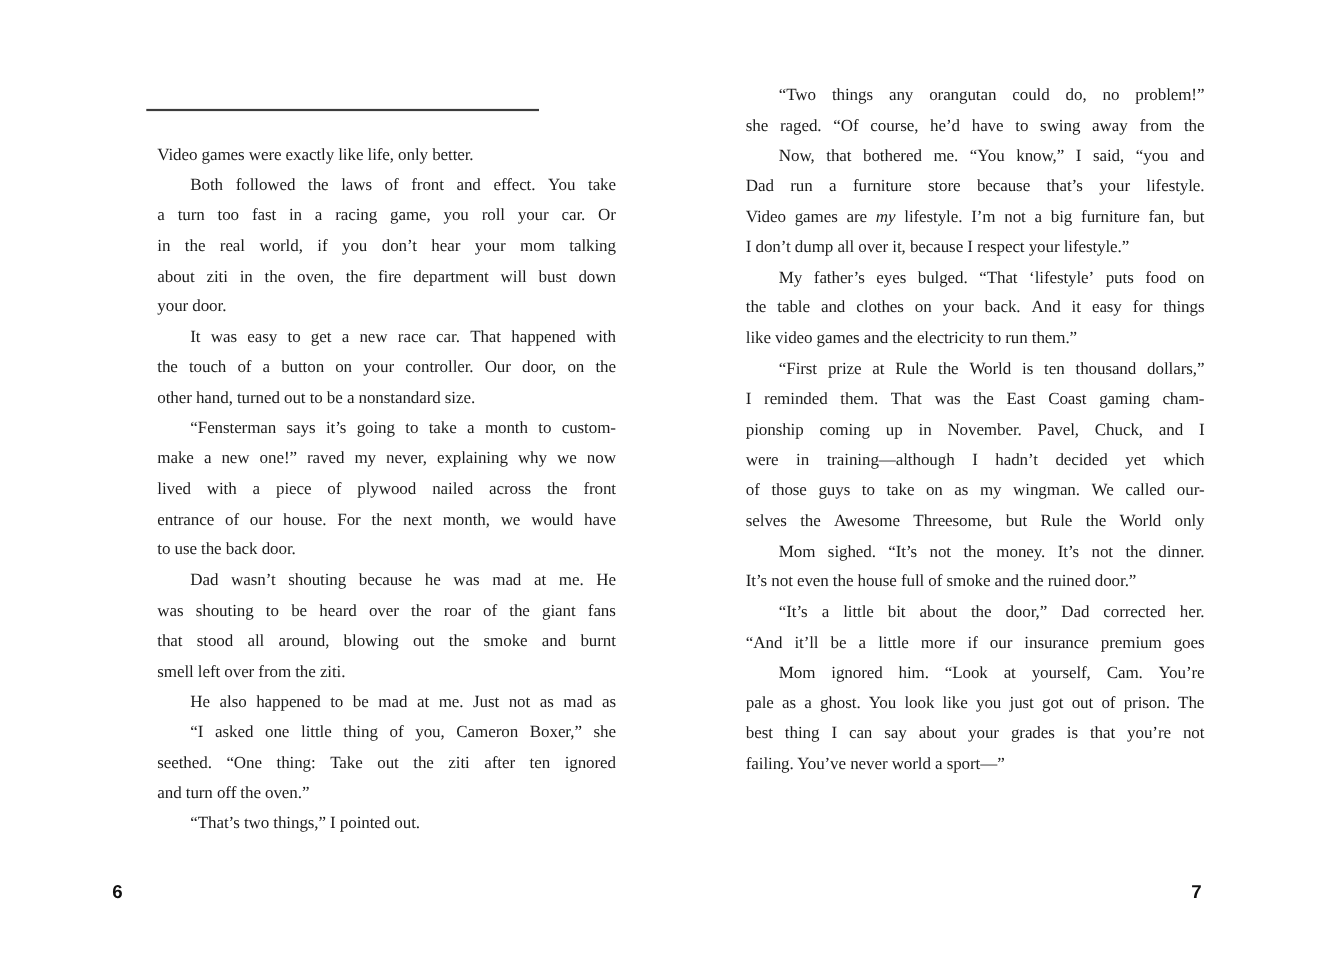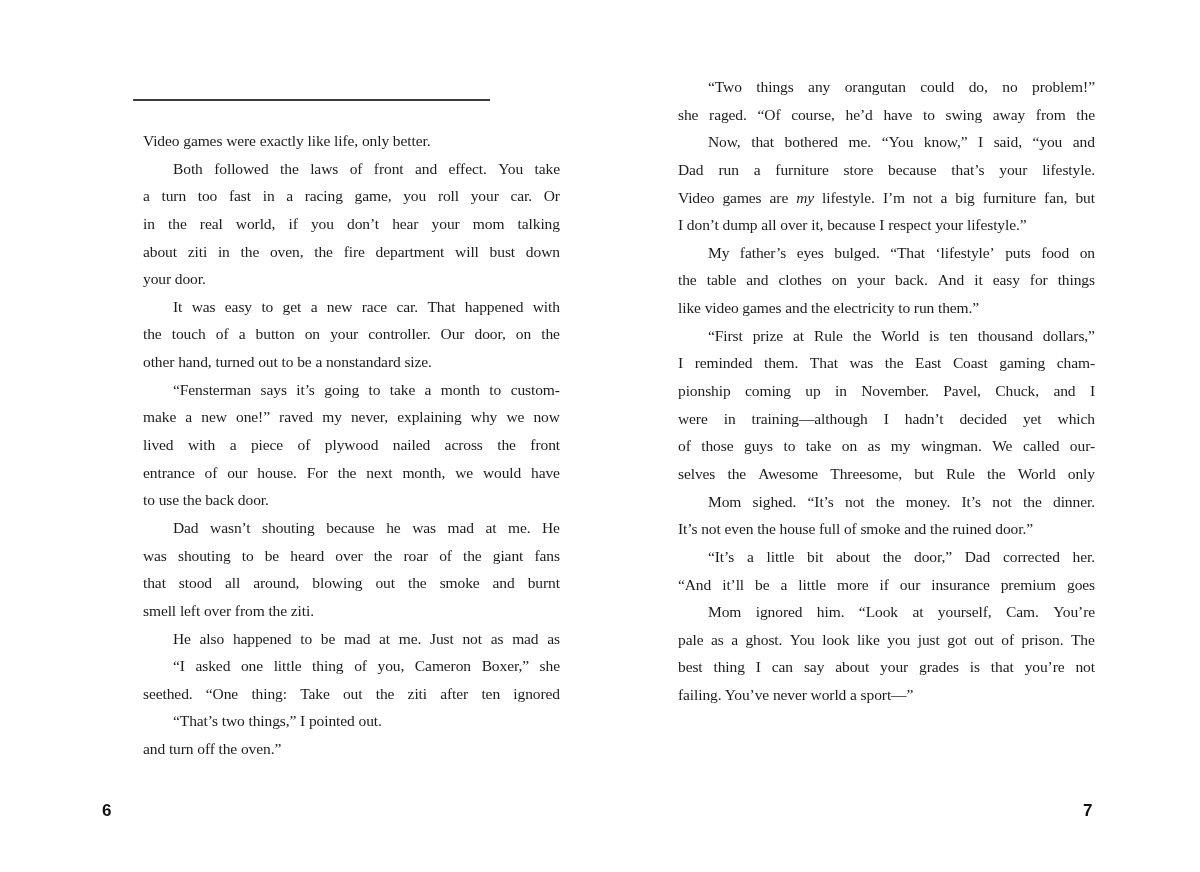--- a/index.html
+++ b/index.html
@@ -268,22 +268,22 @@
         <span>“One</span>
         <span>thing:</span>
         <span>Take</span>
         <span>out</span>
         <span>the</span>
         <span>ziti</span>
         <span>after</span>
         <span>ten</span>
         <span>ignored</span>
       </div>
+      <div class="line end"><span>and</span> <span>turn</span> <span>off</span> <span>the</span> <span>oven.”</span></div>
       <div class="line ind end"><span>“That’s</span> <span>two</span> <span>things,”</span> <span>I</span> <span>pointed</span> <span>out.</span></div>
-      <div class="line end"><span>and</span> <span>turn</span> <span>off</span> <span>the</span> <span>oven.”</span></div>
     </div>
 
   <div id="right-col" class="text-col">
       <div class="line ind">
         <span>“Two</span>
         <span>things</span>
         <span>any</span>
         <span>orangutan</span>
         <span>could</span>
         <span>do,</span>

